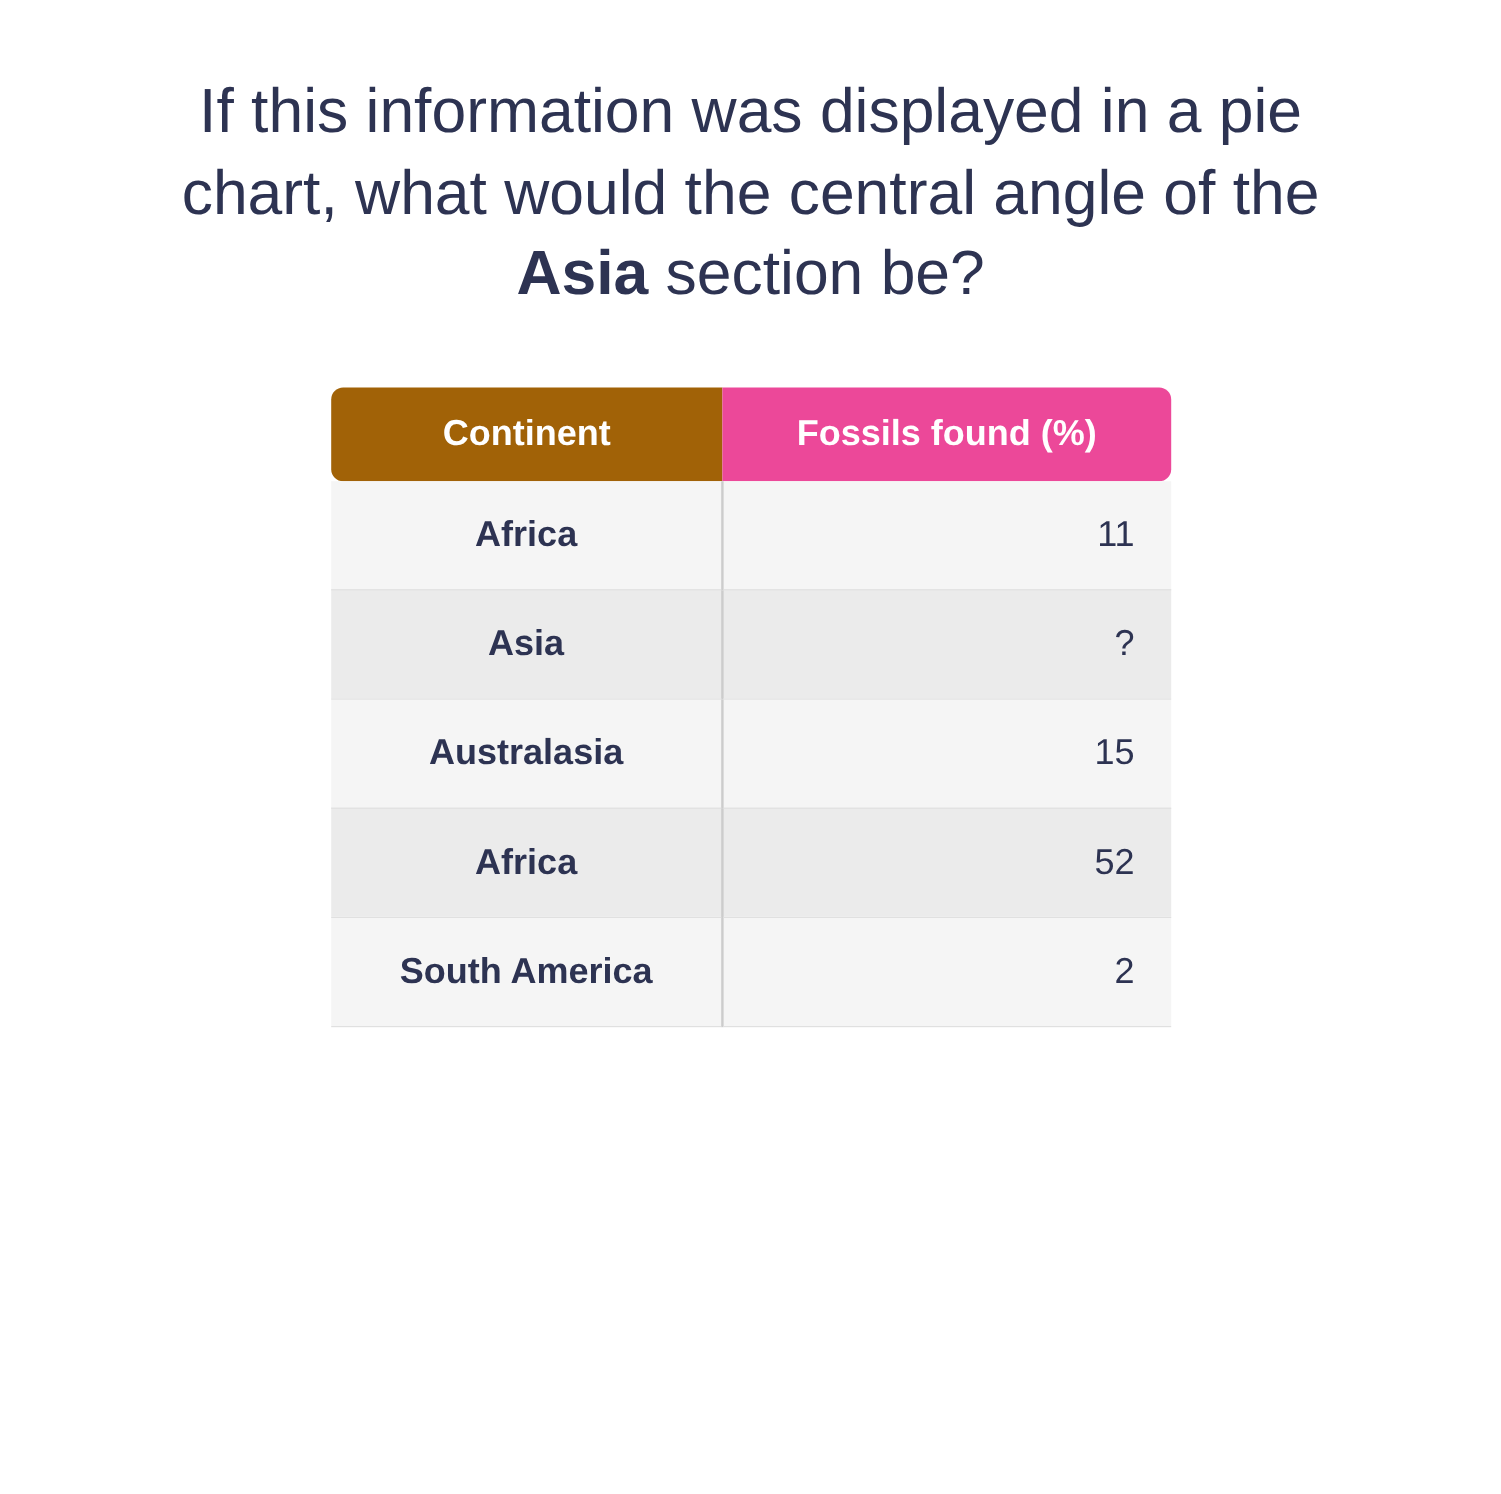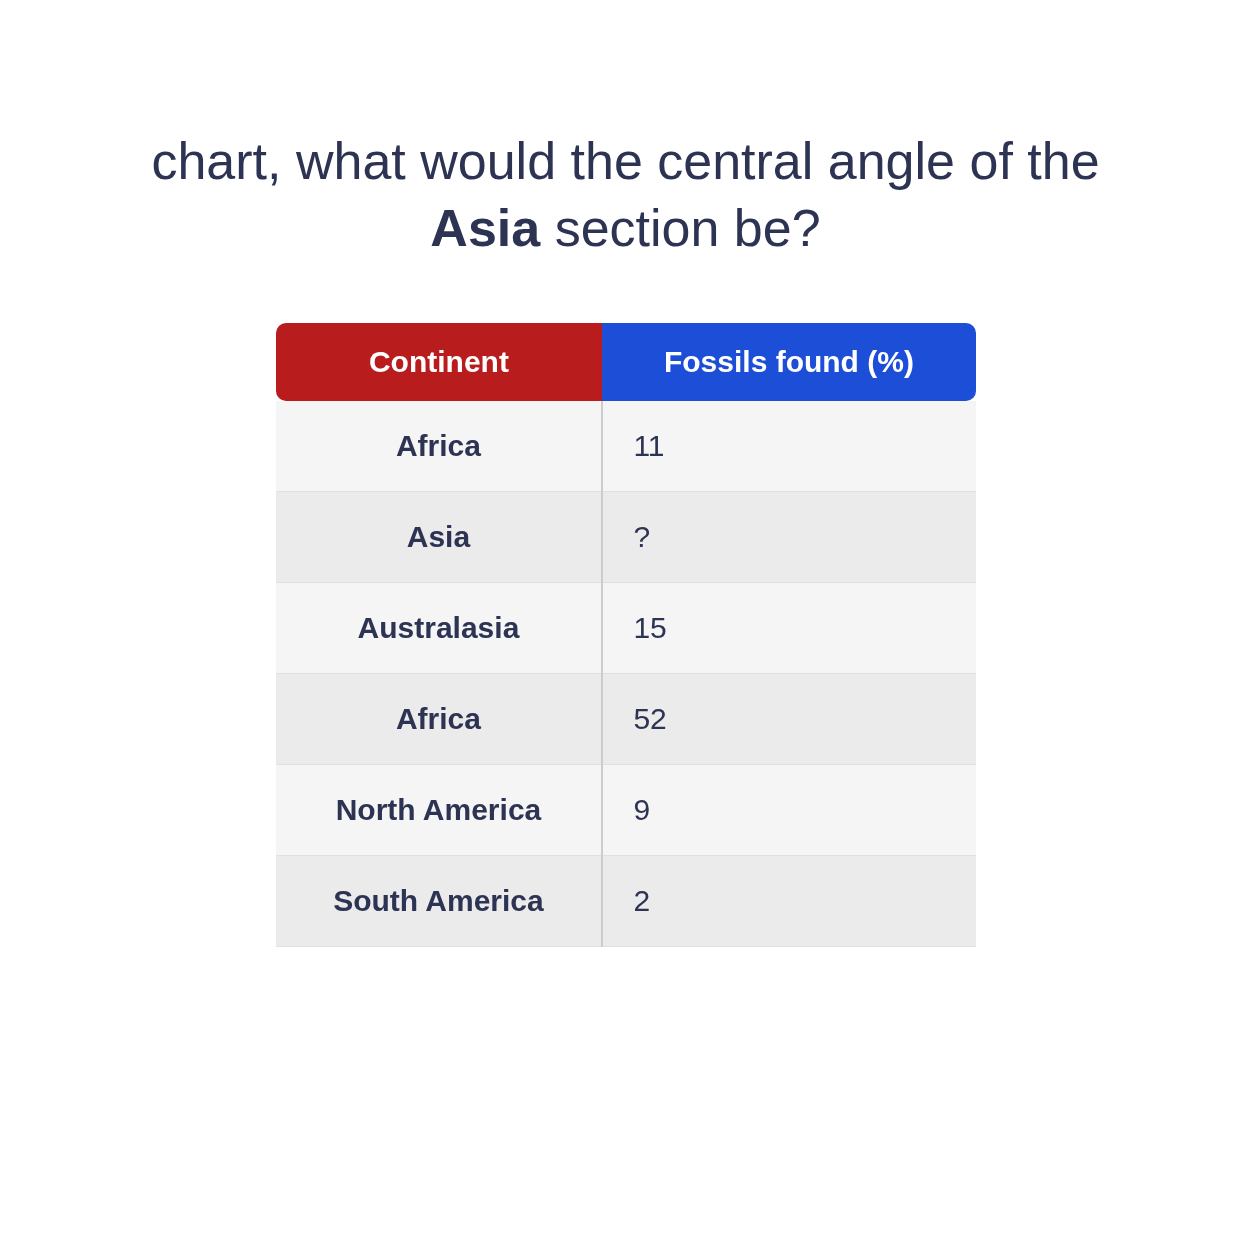--- a/index.html
+++ b/index.html
@@ -39,64 +39,64 @@
 
     thead tr th {
       padding: 22px 30px;
       font-size: 30px;
       font-weight: 700;
       color: #ffffff;
       text-align: center;
     }
 
     thead tr th:first-child {
-      background-color: #b91c1c;
+      background-color: #a16207;
       border-radius: 10px 0 0 10px;
       margin-left: 36px;
     }
 
     thead tr th:last-child {
-      background-color: #1d4ed8;
+      background-color: #ec4899;
       border-radius: 0 10px 10px 0;
     }
 
     tbody tr {
       border-bottom: 1px solid #e0e0e0;
     }
 
     tbody tr:nth-child(odd) {
       background-color: #f5f5f5;
     }
 
     tbody tr:nth-child(even) {
       background-color: #ebebeb;
     }
 
     tbody tr td {
       padding: 28px 30px;
       font-size: 30px;
       color: #2d3352;
-      text-align: left;
+      text-align: right;
     }
 
     tbody tr td:first-child {
       font-weight: 700;
       text-align: center;
     }
 
     tbody tr td:last-child {
       border-left: 2px solid #cccccc;
       font-weight: 400;
     }
   </style>
 </head>
 <body>
 
 <div class="question-text">
-  <br>
+  <span>If this information was displayed in a pie</span><br>
   <span>chart, what would the central angle of the</span><br>
   <span class="bold">Asia</span><span> section be?</span><br>
 </div>
 
 <table>
   <thead>
     <tr>
       <th>Continent</th>
       <th>Fossils found (%)</th>
     </tr>
@@ -112,21 +112,17 @@
       </tr>
       <tr>
         <td>Australasia</td>
         <td>15</td>
       </tr>
       <tr>
         <td>Africa</td>
         <td>52</td>
       </tr>
       <tr>
-        <td>North America</td>
-        <td>9</td>
-      </tr>
-      <tr>
         <td>South America</td>
         <td>2</td>
       </tr>
     </tbody>
 </table>
 
 </body></html>

